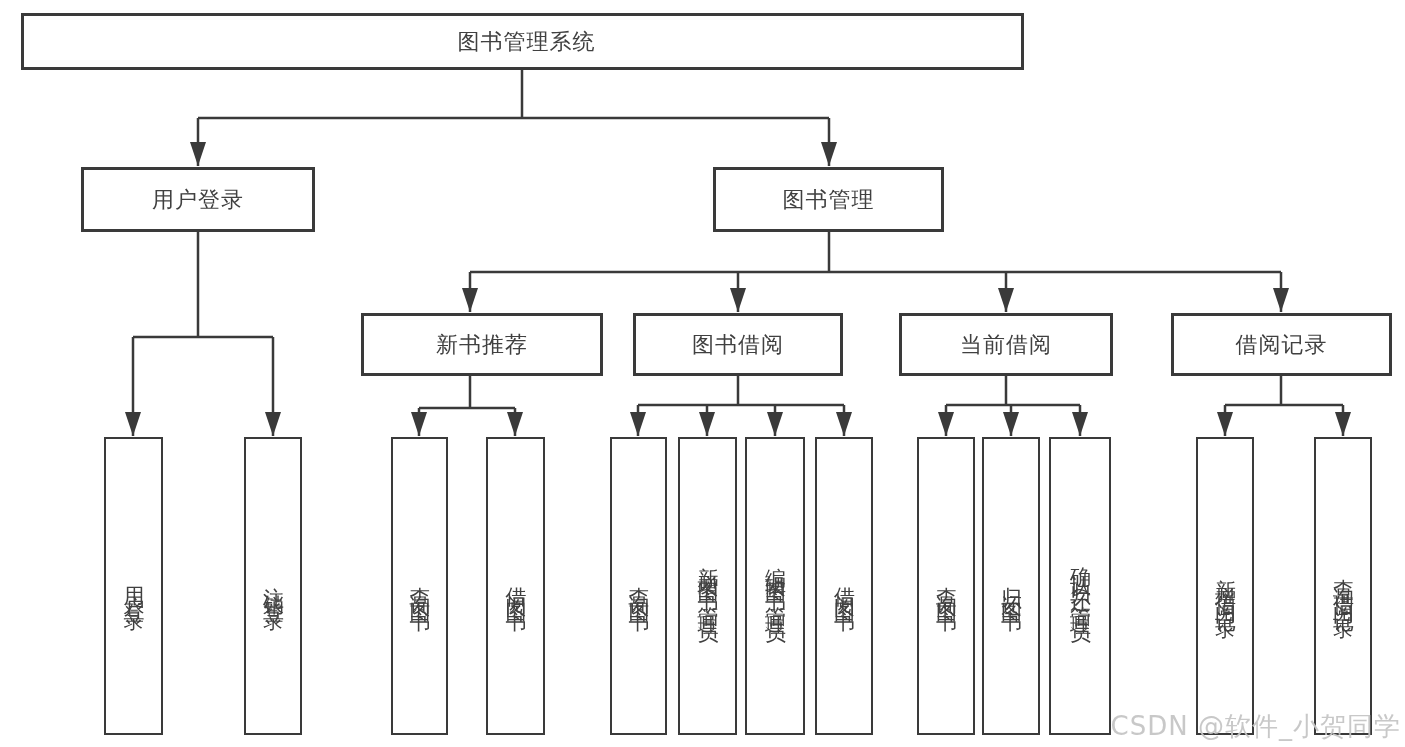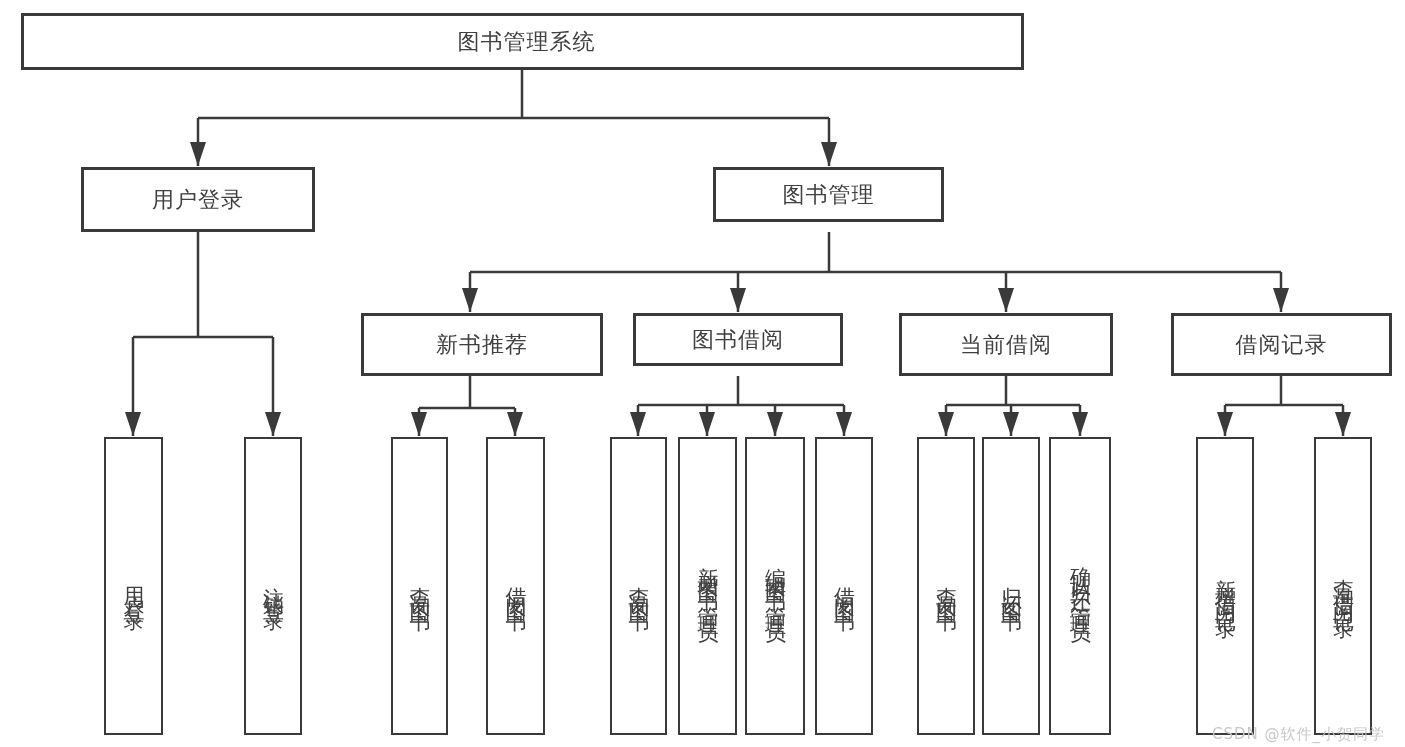--- a/index.html
+++ b/index.html
@@ -40,23 +40,23 @@
   .v-node {
     border-width: 2px;
     writing-mode: vertical-rl;
     text-orientation: mixed;
     font-size: 21px;
     letter-spacing: 8px;
     line-height: 1;
   }
   .watermark {
     position: absolute;
-    right: 20px;
+    right: 4px;
     bottom: 3px;
-    font-size: 15px;
+    font-size: 26px;
     color: rgba(197, 197, 197, 0.95);
     letter-spacing: 1px;
     z-index: 10;
   }
 </style>
 </head>
 <body>
 
 <div class="stage">
 
@@ -99,24 +99,24 @@
 
       <path d="M1281,376 V405 M1225,405 H1343"></path>
       <line x1="1225" y1="405" x2="1225" y2="436" marker-end="url(#ah)"></line>
       <line x1="1343" y1="405" x2="1343" y2="436" marker-end="url(#ah)"></line>
     </g>
   </svg>
 
   <div class="node h-node" style="left:21px; top:13px; width:1003px; height:57px;padding-left:8px;">图书管理系统</div>
 
   <div class="node h-node" style="left:81px; top:167px; width:234px; height:65px;">用户登录</div>
-  <div class="node h-node" style="left:713px; top:167px; width:231px; height:55px;">图书管理</div>
+  <div class="node h-node" style="left:713px; top:167px; width:231px; height:65px;">图书管理</div>
 
   <div class="node h-node" style="left:361px; top:313px; width:242px; height:63px;">新书推荐</div>
-  <div class="node h-node" style="left:633px; top:313px; width:210px; height:53px;">图书借阅</div>
+  <div class="node h-node" style="left:633px; top:313px; width:210px; height:63px;">图书借阅</div>
   <div class="node h-node" style="left:899px; top:313px; width:214px; height:63px;text-align:right;">当前借阅</div>
   <div class="node h-node" style="left:1171px; top:313px; width:221px; height:63px;">借阅记录</div>
 
   <div class="node v-node" style="left:104px; top:437px; width:59px; height:298px;">用户登录</div>
   <div class="node v-node" style="left:244px; top:437px; width:58px; height:298px;">注销登录</div>
 
   <div class="node v-node" style="left:391px; top:437px; width:57px; height:298px;">查询图书</div>
   <div class="node v-node" style="left:486px; top:437px; width:59px; height:298px;">借阅图书</div>
 
   <div class="node v-node" style="left:610px; top:437px; width:57px; height:298px;">查询图书</div>

